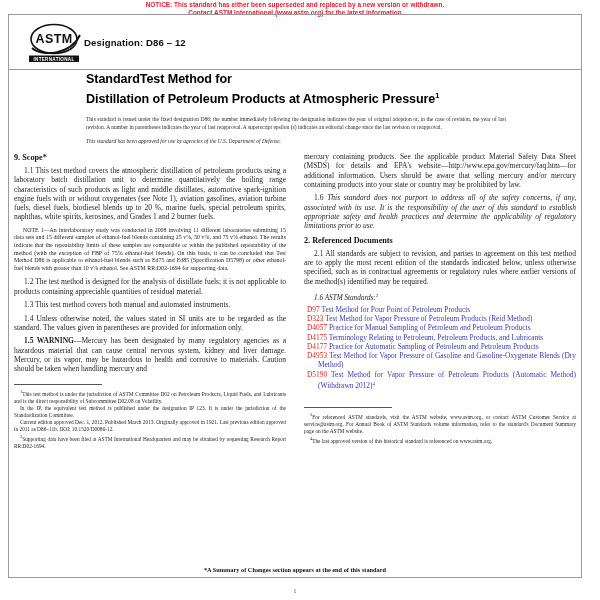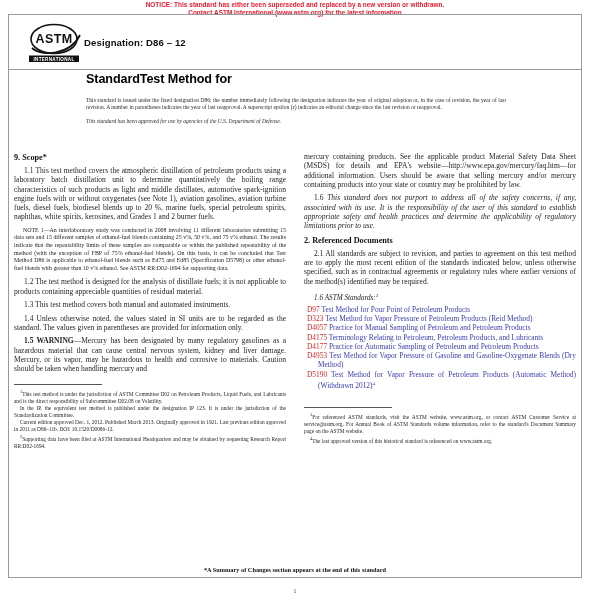--- a/index.html
+++ b/index.html
@@ -240,41 +240,44 @@
         <rect x="1" y="33.5" width="50" height="6.5" fill="#111"></rect>
         <text x="26" y="38.7" font-family="Liberation Sans, sans-serif" font-size="4.6" font-weight="bold" text-anchor="middle" fill="#fff" letter-spacing="0.3">INTERNATIONAL</text>
       </svg>
     </div>
     <div class="designation">Designation: D86 – 12</div>
   </div>
   <div class="rule-masthead"></div>
 
   <div class="titleblock">
     <div class="title-line">StandardTest Method for</div>
+    <div class="title-line">
+      <span>Distillation of Petroleum Products at Atmospheric Pressure</span><sup>1</sup>
+    </div>
     <div class="issue-note">This standard is issued under the fixed designation D86; the number immediately following the designation indicates the year of original adoption or, in the case of revision, the year of last revision. A number in parentheses indicates the year of last reapproval. A superscript epsilon (ε) indicates an editorial change since the last revision or reapproval.</div>
     <div class="dod-note">This standard has been approved for use by agencies of the U.S. Department of Defense.</div>
   </div>
 
   <div class="columns">
 
     <div class="col col-left">
 
       <div class="sec-head">9. Scope*</div>
 
       <p class="para">1.1 This test method covers the atmospheric distillation of petroleum products using a laboratory batch distillation unit to determine quantitatively the boiling range characteristics of such products as light and middle distillates, automotive spark-ignition engine fuels with or without oxygenates (see Note 1), aviation gasolines, aviation turbine fuels, diesel fuels, biodiesel blends up to 20 %, marine fuels, special petroleum spirits, naphthas, white spirits, kerosines, and Grades 1 and 2 burner fuels.</p>
 
       <p class="note">NOTE 1—An interlaboratory study was conducted in 2008 involving 11 different laboratories submitting 15 data sets and 15 different samples of ethanol-fuel blends containing 25 v%, 50 v%, and 75 v% ethanol. The results indicate that the repeatability limits of these samples are comparable or within the published repeatability of the method (with the exception of FBP of 75% ethanol-fuel blends). On this basis, it can be concluded that Test Method D86 is applicable to ethanol-fuel blends such as Ed75 and Ed85 (Specification D5798) or other ethanol-fuel blends with greater than 10 v% ethanol. See ASTM RR:D02-1694 for supporting data.</p>
 
       <p class="para">1.2 The test method is designed for the analysis of distillate fuels; it is not applicable to products containing appreciable quantities of residual material.</p>
 
       <p class="para">1.3 This test method covers both manual and automated instruments.</p>
 
       <p class="para">1.4 Unless otherwise noted, the values stated in SI units are to be regarded as the standard. The values given in parentheses are provided for information only.</p>
 
-      <p class="para"><span class="bold">1.5 WARNING</span><span>—Mercury has been designated by many regulatory gasolines as a hazardous material that can cause central nervous system, kidney and liver damage. Mercury, or its vapor, may be hazardous to health and corrosive to materials. Caution should be taken when handling mercury and</span></p>
+      <p class="para"><span class="bold">1.5 WARNING</span><span>—Mercury has been designated by many regulatory agencies as a hazardous material that can cause central nervous system, kidney and liver damage. Mercury, or its vapor, may be hazardous to health and corrosive to materials. Caution should be taken when handling mercury and</span></p>
 
       <div class="footnotes fn-left" style="position:relative; margin-top:10px;">
         <div class="fn-rule"></div>
         <p class="fn"><sup>1</sup><span>This test method is under the jurisdiction of ASTM Committee D02 on Petroleum Products, Liquid Fuels, and Lubricants and is the direct responsibility of Subcommittee D02.08 on Volatility.</span></p>
         <p class="fn"><span>In the IP, the equivalent test method is published under the designation IP 123. It is under the jurisdiction of the Standardization Committee.</span></p>
         <p class="fn"><span>Current edition approved Dec. 1, 2012. Published March 2013. Originally approved in 1921. Last previous edition approved in 2011 as D86–11b. DOI: 10.1520/D0086-12.</span></p>
         <p class="fn"><sup>2</sup><span>Supporting data have been filed at ASTM International Headquarters and may be obtained by requesting Research Report RR:D02-1694.</span></p>
       </div>
     </div>
 

